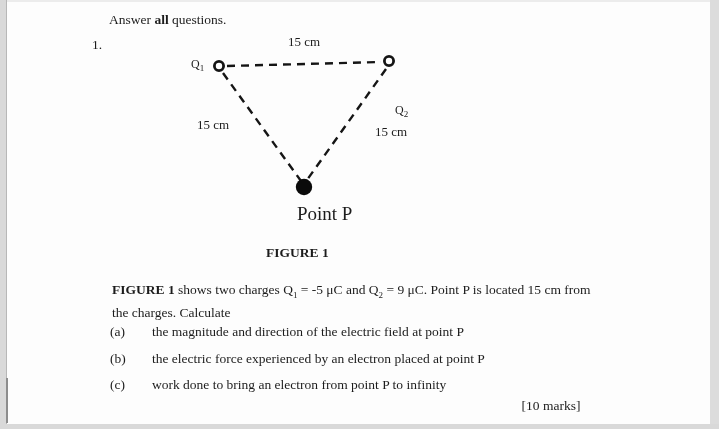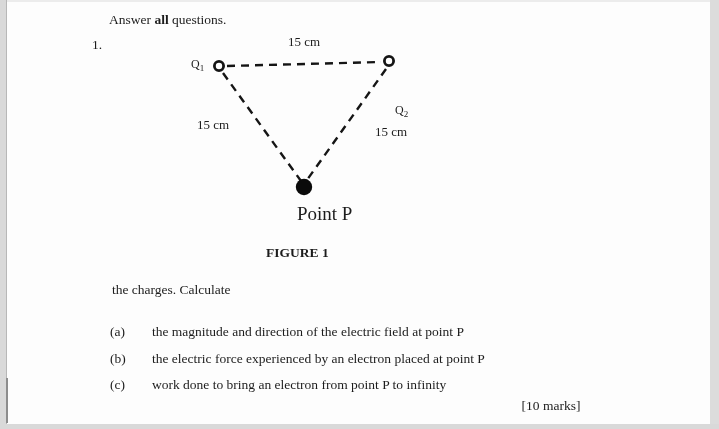--- a/index.html
+++ b/index.html
@@ -85,20 +85,21 @@
 
 <div class="abs dist-top">15 cm</div>
 <div class="abs qlabel q1"><span>Q</span><sub>1</sub></div>
 <div class="abs qlabel q2"><span>Q</span><sub>2</sub></div>
 <div class="abs dist-left">15 cm</div>
 <div class="abs dist-right">15 cm</div>
 <div class="abs point-label">Point P</div>
 <div class="abs fig-caption">FIGURE 1</div>
 
 <div class="abs intro">
+  <div class="line"><b>FIGURE 1</b><span> shows two charges Q</span><sub>1</sub><span> = -5 μC and Q</span><sub>2</sub><span> = 9 μC. Point P is located 15 cm from</span></div>
   <div class="line">the charges. Calculate</div>
 </div>
 
 <div class="abs item item-label row-a">(a)</div>
 <div class="abs item item-text row-a">the magnitude and direction of the electric field at point P</div>
 
 <div class="abs item item-label row-b">(b)</div>
 <div class="abs item item-text row-b">the electric force experienced by an electron placed at point P</div>
 
 <div class="abs item item-label row-c">(c)</div>

